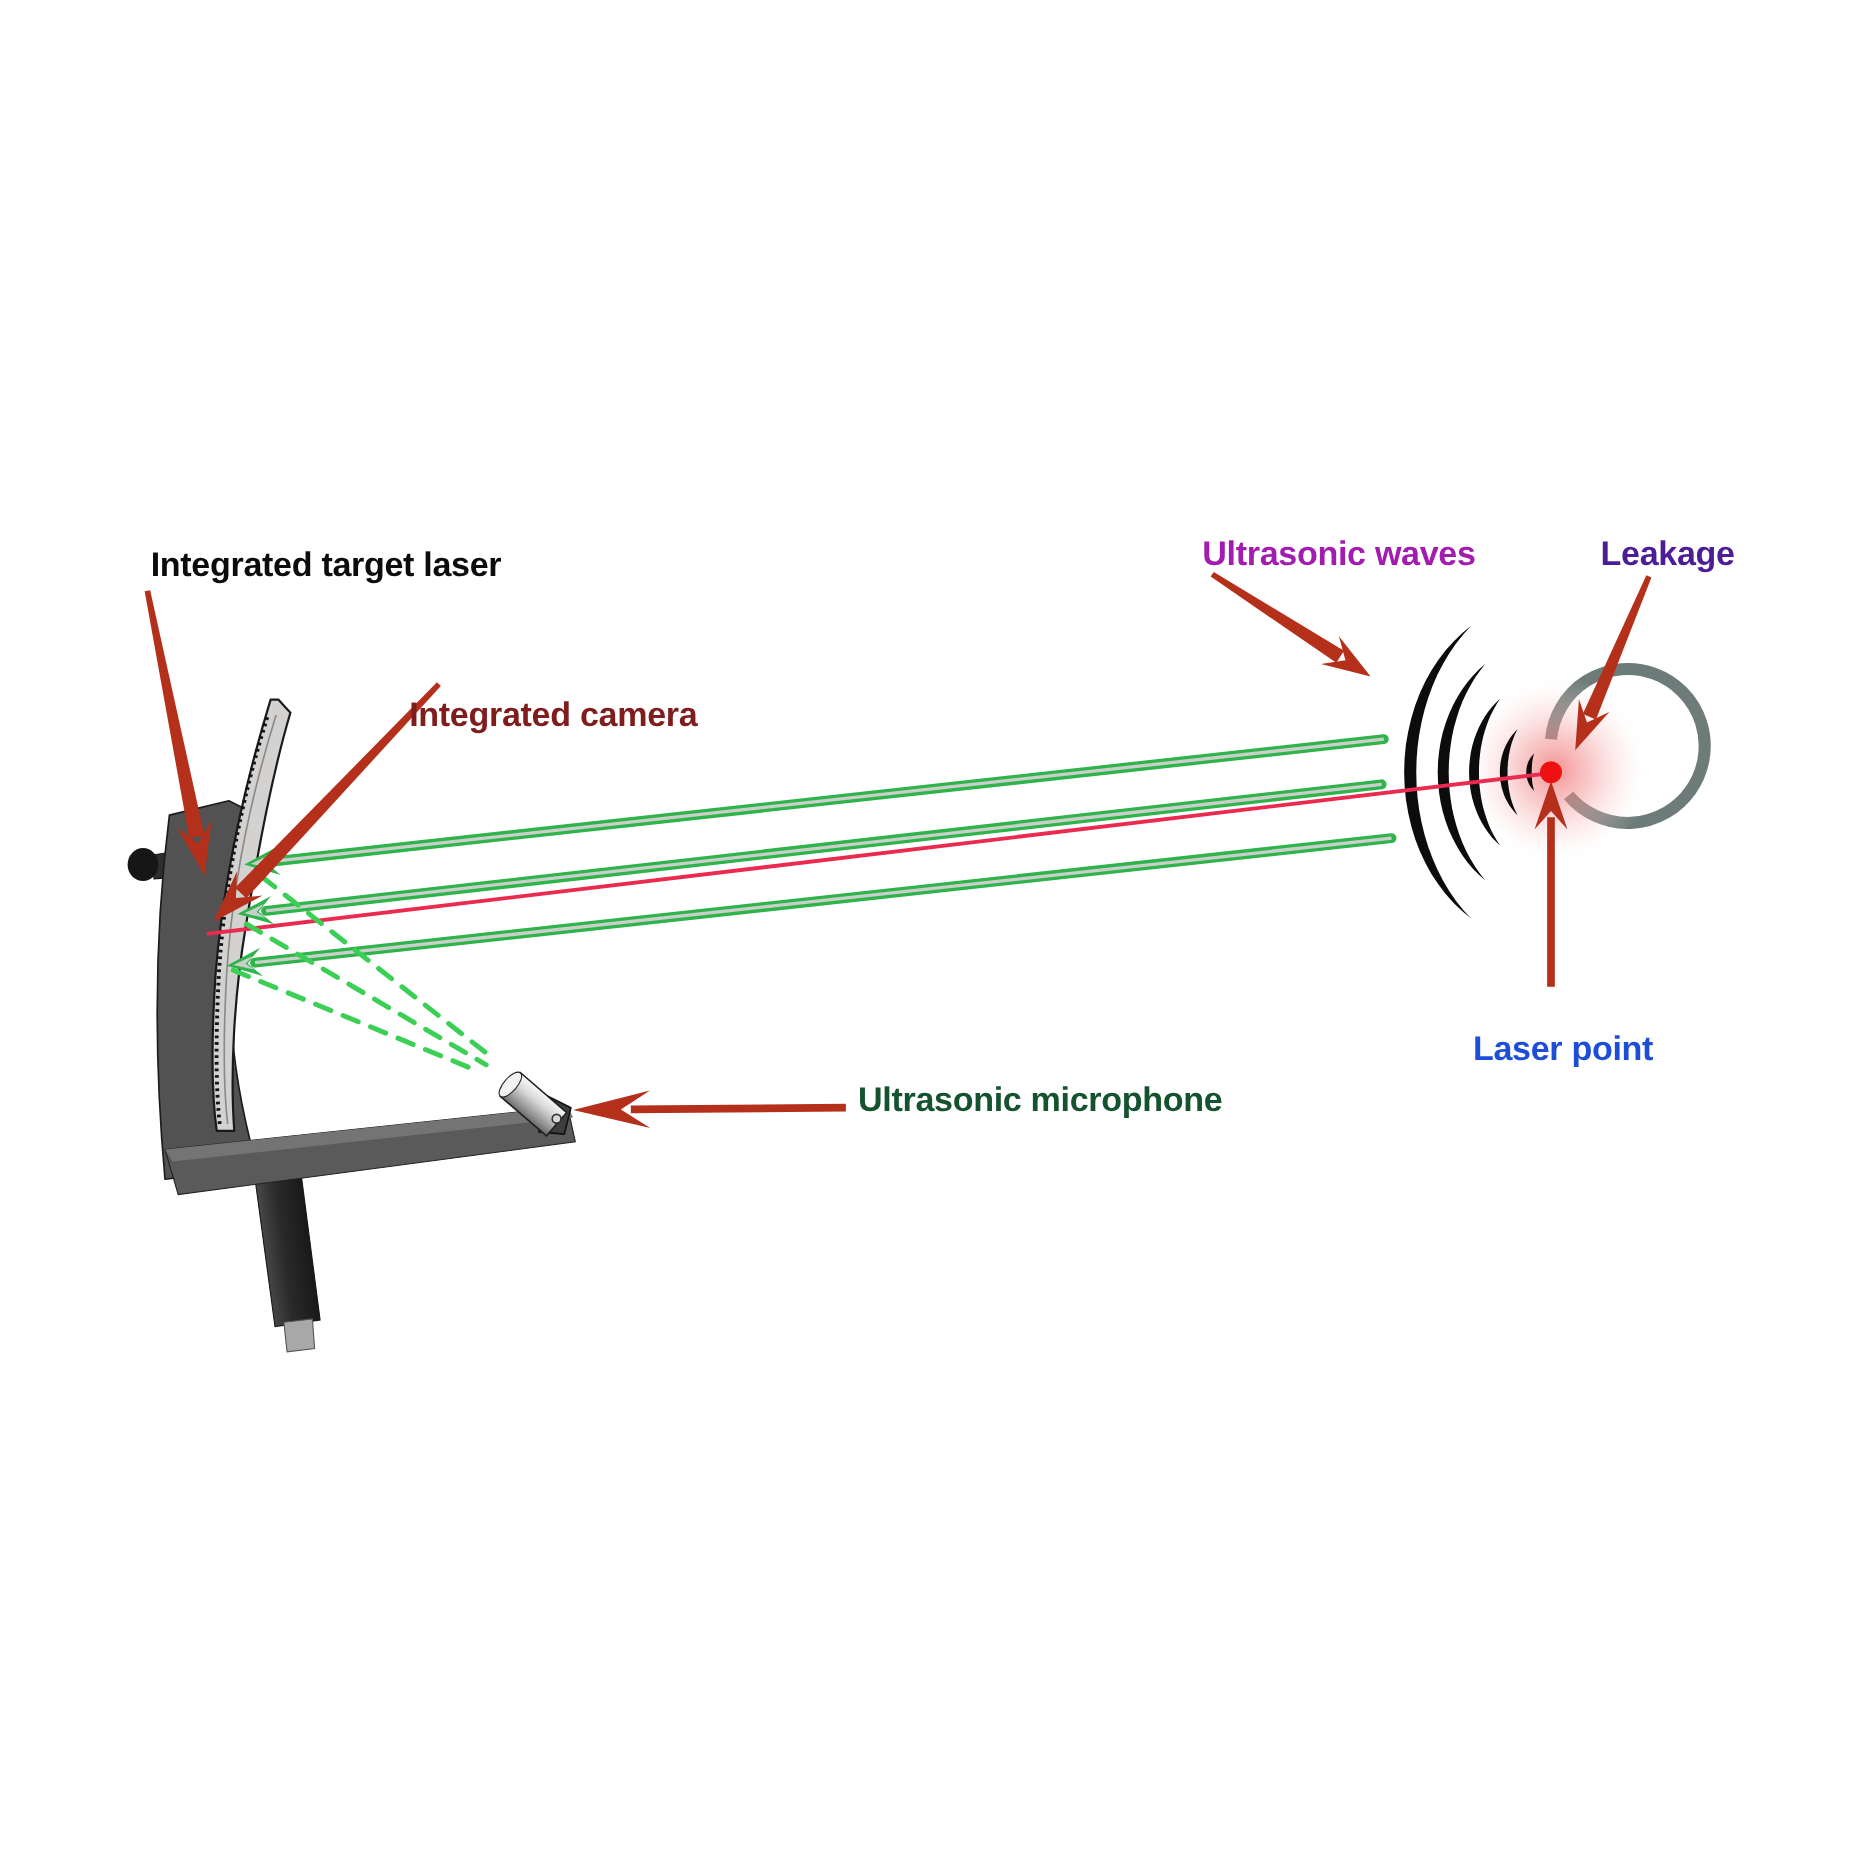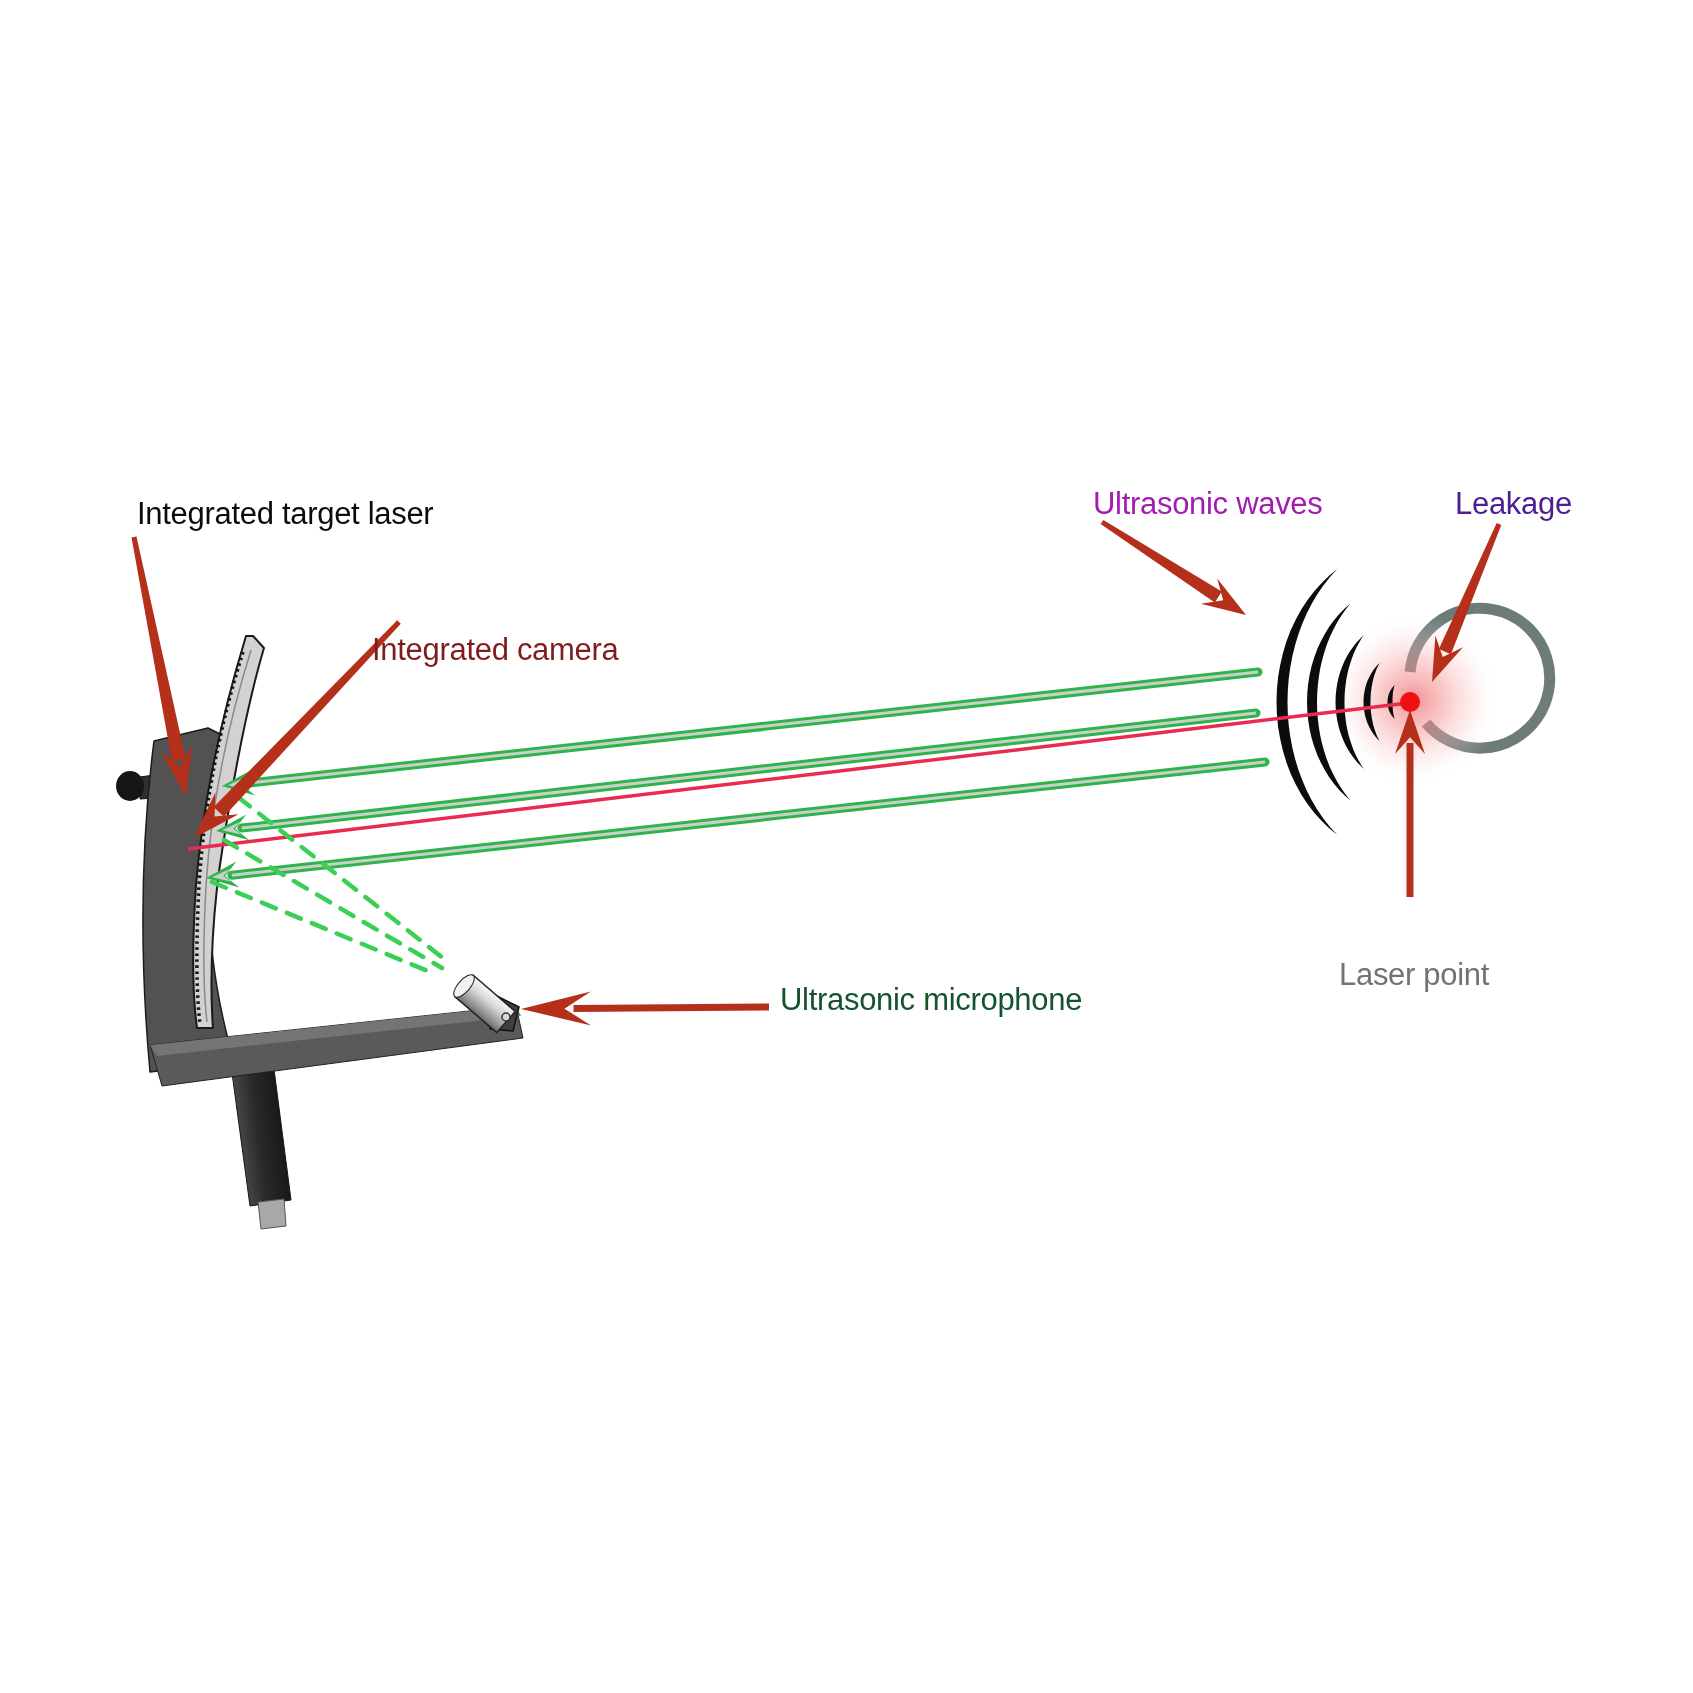--- a/index.html
+++ b/index.html
@@ -1,19 +1,19 @@
 <!DOCTYPE html>
 <html><head>
 <meta charset="utf-8">
 <style>
   html,body{margin:0;padding:0;background:#ffffff;}
   .stage{position:relative;width:1693px;height:1693px;background:#ffffff;overflow:hidden;
          font-family:"Liberation Sans", sans-serif;}
   svg.diagram{position:absolute;left:0;top:0;}
-  .lbl{position:absolute;font-weight:normal;font-size:31px;line-height:1.1;
+  .lbl{position:absolute;font-weight:bold;font-size:31px;line-height:1.1;
        letter-spacing:-0.3px;white-space:nowrap;color:#0c0c0c;}
 </style>
 </head>
 <body>
 
 <div class="stage">
   <svg class="diagram" id="diagram-svg" width="1693" height="1693" viewBox="0 0 1693 1693">
       <defs>
         <radialGradient id="glow" cx="50%" cy="50%" r="50%">
           <stop offset="0%" stop-color="rgba(238,105,105,0.72)"></stop>
@@ -106,15 +106,15 @@
         <polygon points="769.0,1003.5 573.5,1005.1 573.5,1012.1 769.0,1010.5" fill="#b5301b"></polygon>
         <polygon points="521.0,1009.0 590.9,991.4 564.4,1008.7 591.1,1025.4" fill="#b5301b"></polygon>
       </g>
       <circle cx="1410" cy="702" r="10" fill="#ee1111"></circle>
     </svg>
 
   <div class="lbl" style="left: 137px; top: 497px; color: rgb(12, 12, 12);">Integrated target laser</div>
   <div class="lbl" style="left: 372px; top: 633px; color: #7f1d1d;">Integrated camera</div>
   <div class="lbl" style="left: 1093px; top: 487px; color: #a21caf;">Ultrasonic waves</div>
   <div class="lbl" style="left: 1455px; top: 487px; color: #4c1d95;">Leakage</div>
-  <div class="lbl" style="left: 1339px; top: 958px; color: #737373;">Laser point</div>
+  <div class="lbl" style="left: 1339px; top: 937px; color: #1d4ed8;">Laser point</div>
   <div class="lbl" style="left: 780px; top: 983px; color: #14532d;">Ultrasonic microphone</div>
 </div>
 
 </body></html>

